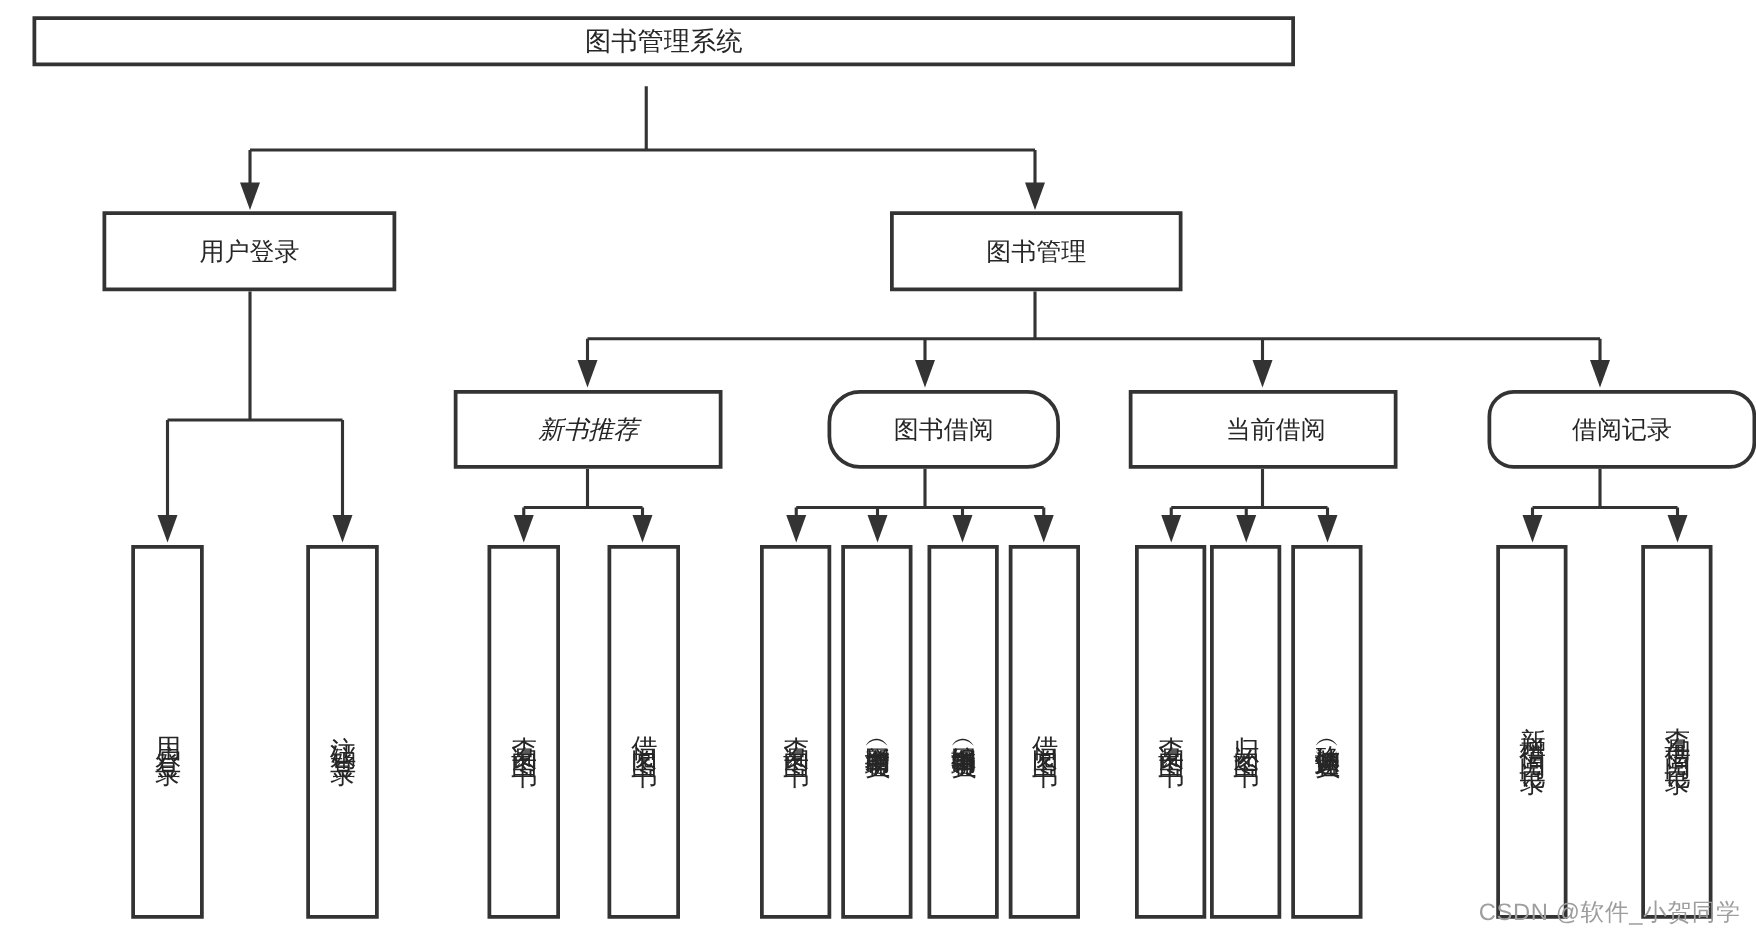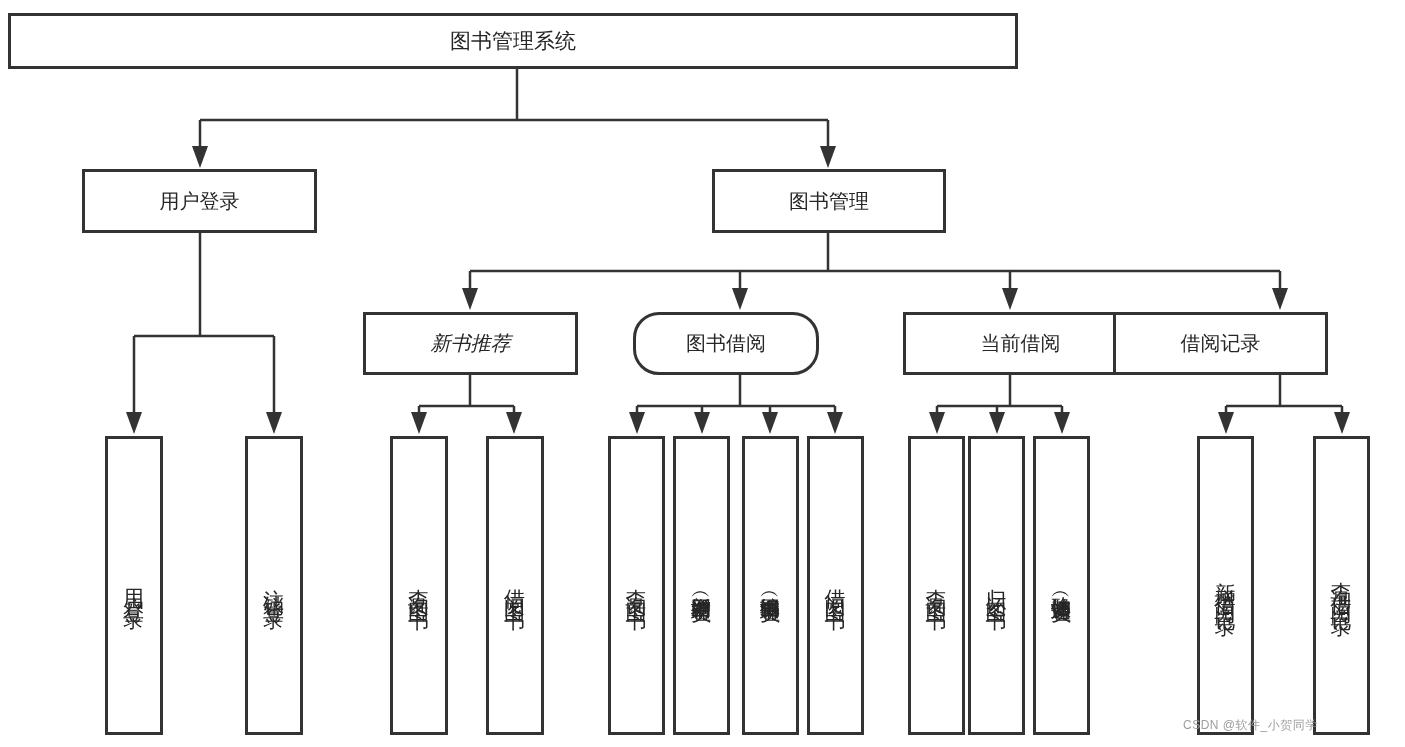--- a/index.html
+++ b/index.html
@@ -44,21 +44,21 @@
     letter-spacing: 7px;
   }
   .vtext.tight {
     font-size: 20px;
     letter-spacing: 1px;
   }
   .watermark {
     position: absolute;
     left: 1183px;
     top: 717px;
-    font-size: 12px;
+    font-size: 19px;
     color: #9e9e9e;
     letter-spacing: 0.5px;
     white-space: nowrap;
   }
 </style>
 </head>
 <body>
 
 <div id="canvas">
 
@@ -145,41 +145,41 @@
       <path d="M1226,406 L1342,406"></path>
       <path d="M1226,406 L1226,414"></path>
       <path d="M1342,406 L1342,414"></path>
     </g>
     <g fill="#333333" stroke="none">
       <polygon points="1218,412 1234,412 1226,434"></polygon>
       <polygon points="1334,412 1350,412 1342,434"></polygon>
     </g>
   </svg>
 
-  <div class="node h-node root-node" style="left:8px; top:13px; width:1010px; height:56px;align-items:center;">
+  <div class="node h-node root-node" style="left:26px; top:13px; width:1010px; height:40px;align-items:center;">
     <span>图书管理系统</span>
   </div>
 
   <div class="node h-node" style="left:82px; top:169px; width:235px; height:64px;">
     <span>用户登录</span>
   </div>
   <div class="node h-node" style="left:712px; top:169px; width:234px; height:64px;text-align:right;">
     <span>图书管理</span>
   </div>
 
   <div class="node h-node" style="left:363px; top:312px; width:215px; height:63px;font-style:italic;">
     <span>新书推荐</span>
   </div>
-  <div class="node h-node" style="left:633px; top:312px; width:186px; height:63px;border-radius:26px;">
+  <div class="node h-node" style="left:662px; top:312px; width:186px; height:63px;border-radius:26px;">
     <span>图书借阅</span>
   </div>
   <div class="node h-node" style="left:903px; top:312px; width:215px; height:63px;padding-left:20px;">
     <span>当前借阅</span>
   </div>
-  <div class="node h-node" style="left:1113px; top:312px; width:215px; height:63px;">
+  <div class="node h-node" style="left:1190px; top:312px; width:215px; height:63px;border-radius:21px;">
     <span>借阅记录</span>
   </div>
 
   <div class="node leaf-node" style="left:105px;">
     <span class="vtext">用户登录</span>
   </div>
   <div class="node leaf-node" style="left:245px;">
     <span class="vtext">注销登录</span>
   </div>
 

